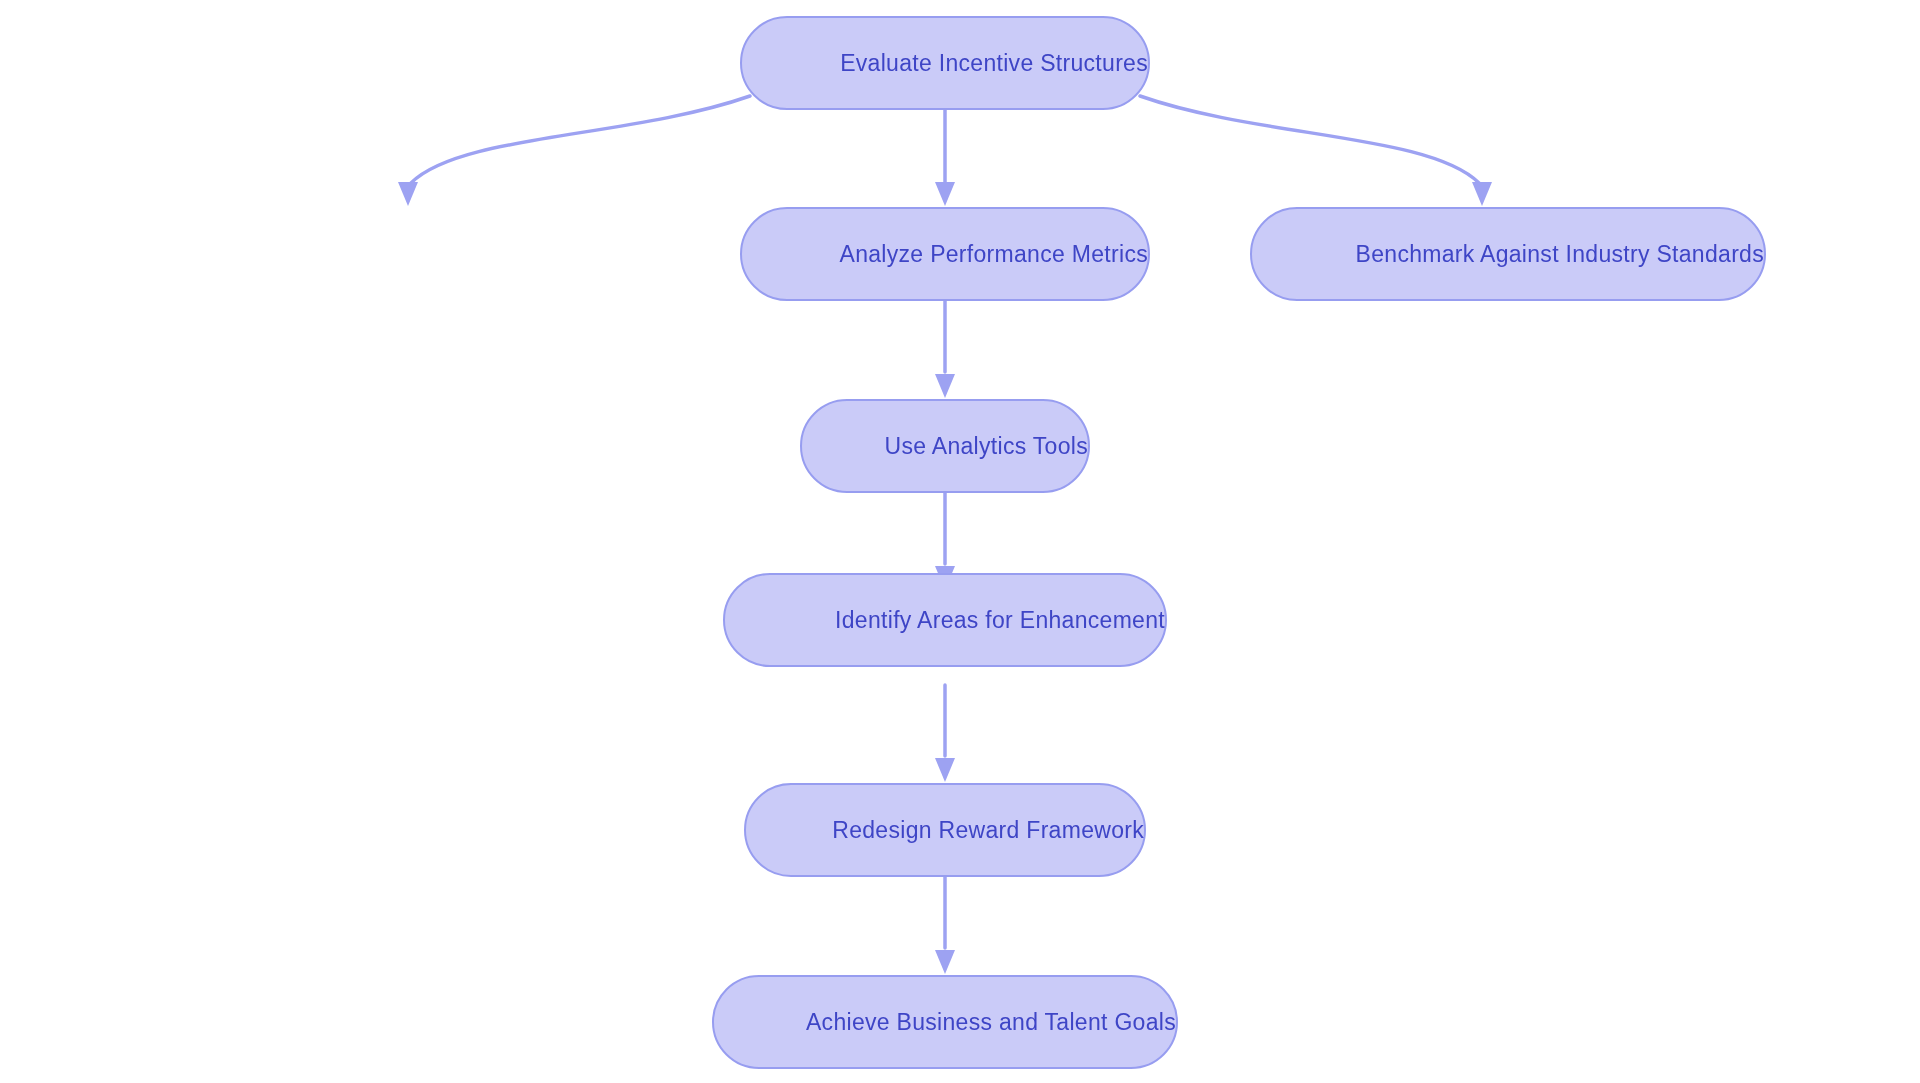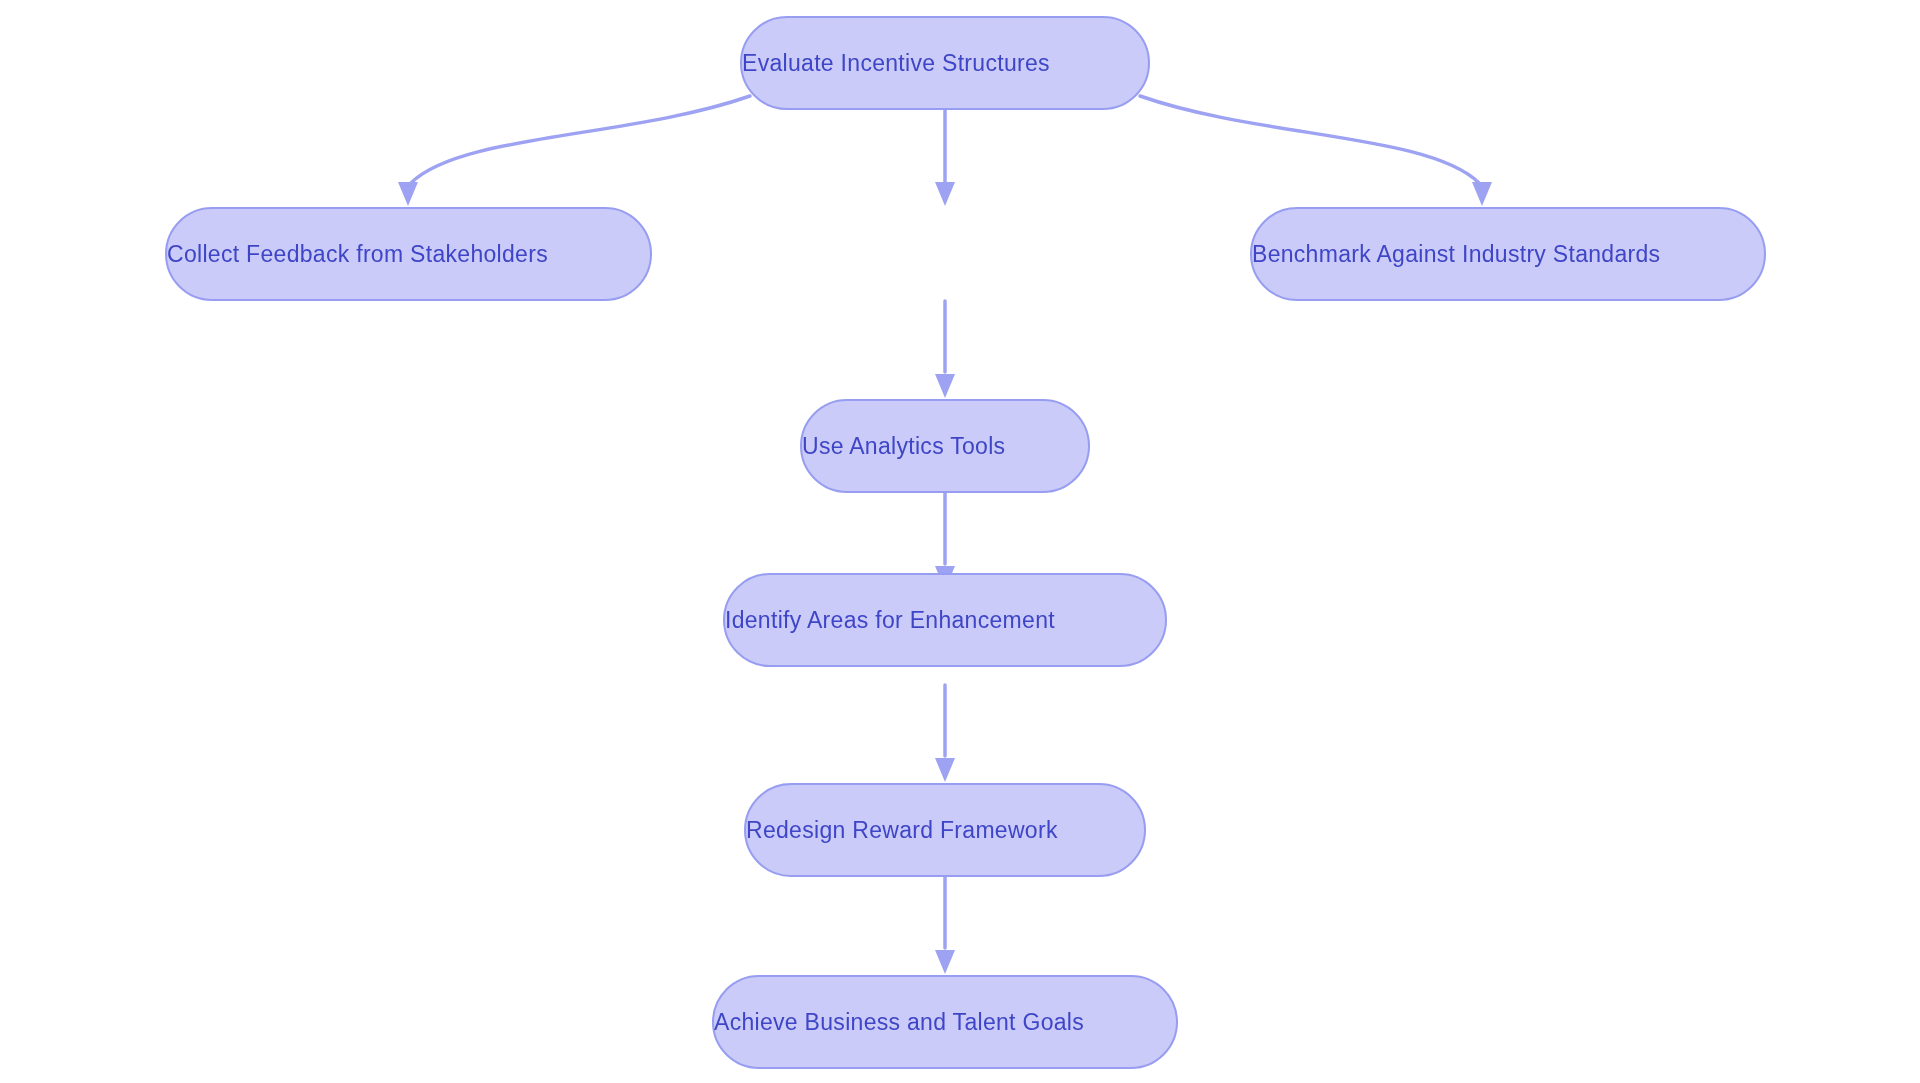--- a/index.html
+++ b/index.html
@@ -33,21 +33,21 @@
   }
   .node {
     position: absolute;
     height: 94px;
     box-sizing: border-box;
     background: var(--node-fill, #cacbf8);
     border: 2px solid var(--node-border, #979df0);
     border-radius: 47px;
     display: flex;
     align-items: center;
-    justify-content: flex-start;
+    justify-content: flex-end;
     color: var(--node-text, #3e45c6);
     font-size: 23px;
     letter-spacing: 0.3px;
     white-space: nowrap;
     line-height: 1;
   }
   
   #n-evaluate  { left: 740px;  top: 16px;  width: 410px; }
   #n-collect   { left: 165px;  top: 207px; width: 487px; }
   #n-analyze   { left: 740px;  top: 207px; width: 410px; }
@@ -83,24 +83,24 @@
     <polygon class="arrowhead" points="935,758 955,758 945,782"></polygon>
 
     <path class="edge" d="M 945 877 L 945 948"></path>
     <polygon class="arrowhead" points="935,950 955,950 945,974"></polygon>
   </svg>
 
   <div class="node" id="n-evaluate">
     <span>Evaluate Incentive Structures</span>
   </div>
 
-  <div class="node" id="n-collect">
-    <span>Collect Feedback from Stakeholders</span>
+
+  <div class="node" id="n-analyze">
+    <span>Analyze Performance Metrics</span>
   </div>
-
 
   <div class="node" id="n-analytics">
     <span>Use Analytics Tools</span>
   </div>
 
   <div class="node" id="n-benchmark">
     <span>Benchmark Against Industry Standards</span>
   </div>
 
   <div class="node" id="n-identify">

